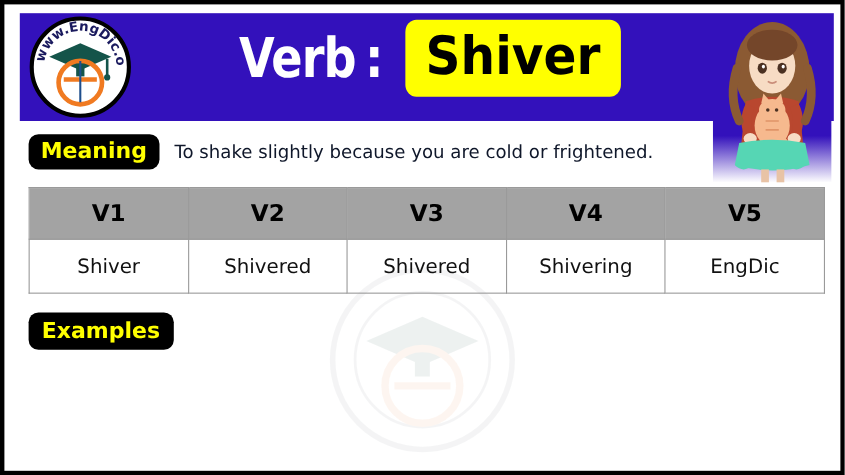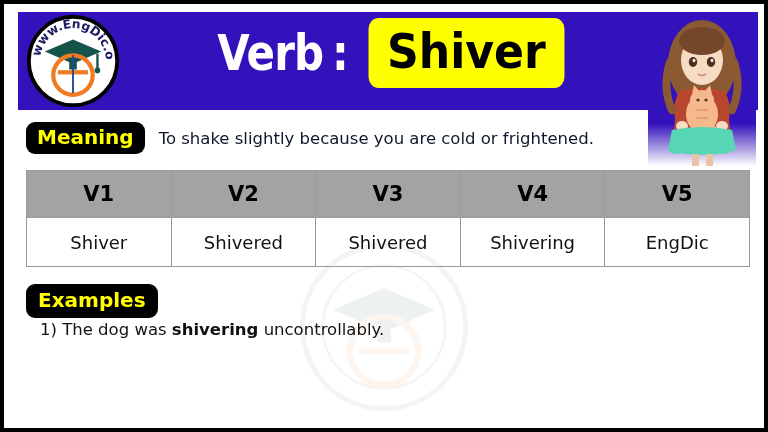--- a/index.html
+++ b/index.html
@@ -311,19 +311,16 @@
         <td>Shivered</td>
         <td>Shivering</td>
         <td>EngDic</td>
       </tr>
     </tbody>
   </table>
 
   <div class="examples-wrap">
     <span class="badge badge-examples">Examples</span>
     <div class="examples-list">
-      <div class="example-line">
-        <span>1)</span><span> The dog was </span><b>shivering</b><span> uncontrollably.</span>
-      </div>
     </div>
   </div>
 
 </div>
 
 </body></html>

